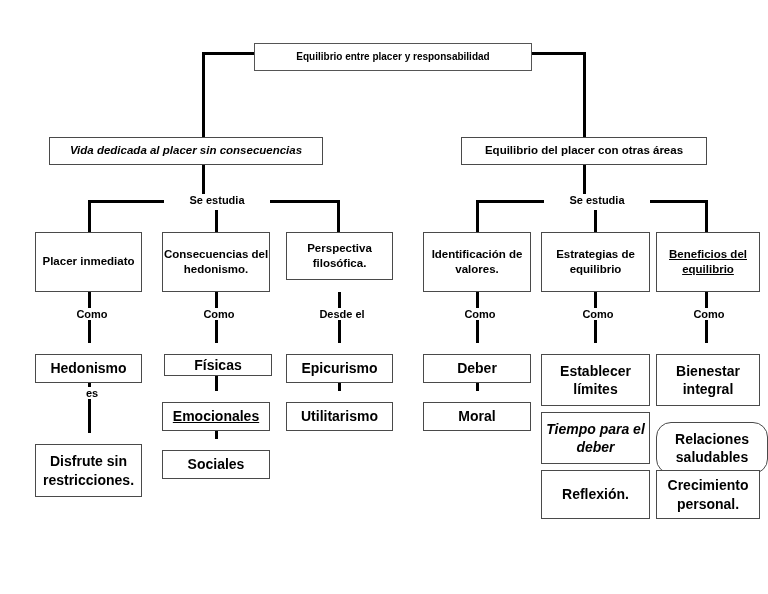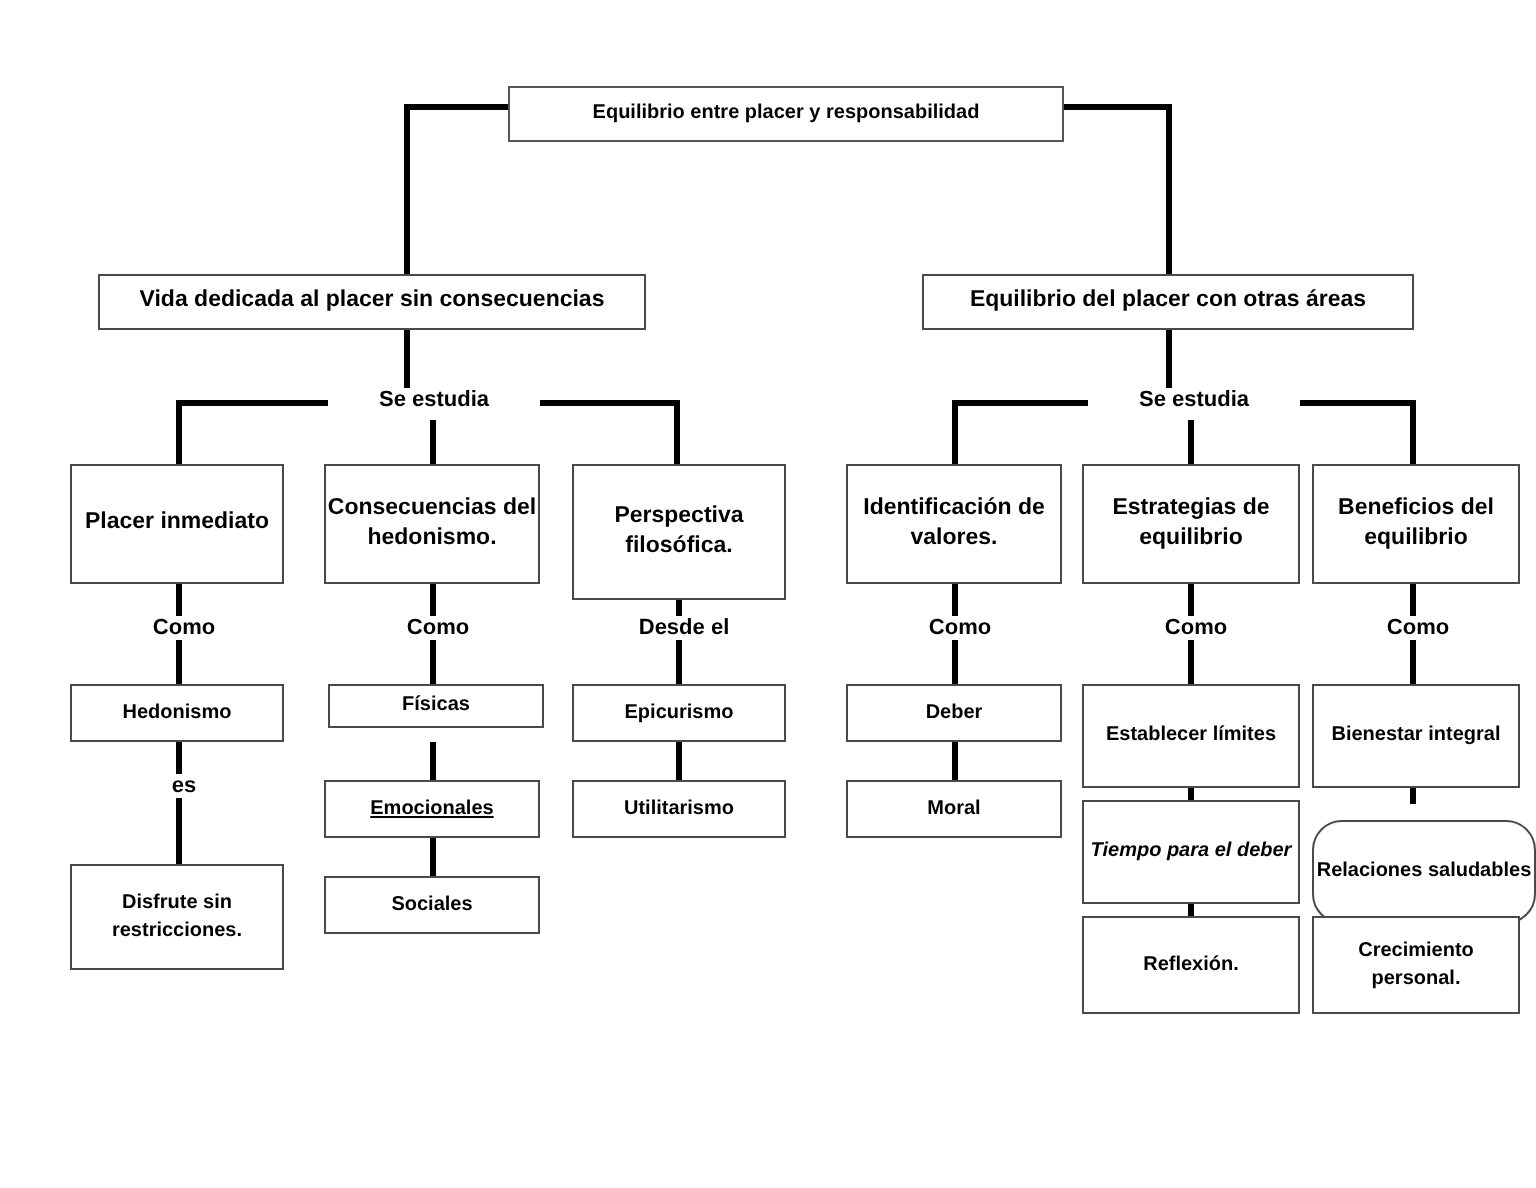--- a/index.html
+++ b/index.html
@@ -33,21 +33,22 @@
     font-size: 10px;
     border-color: #555555;
   }
   .node.lvl2 {
     font-size: 11.5px;
   }
   .node.lvl3 {
     font-size: 11.5px;
   }
   .node.leaf {
-    font-size: 10px;
+    font-size: 14px;
+    margin-top: 12px;
   }
   .conn {
     position: absolute;
     background: #000000;
     z-index: 1;
   }
   .conn.v { width: 3px; }
   .conn.h { height: 3px; }
   .edge-label {
     position: absolute;
@@ -74,21 +75,21 @@
 <div id="canvas">
 
   <div class="conn h" style="left:202px; top:52px; width:54px;"></div>
   <div class="conn v" style="left:202px; top:52px; height:90px;"></div>
 
   <div class="conn h" style="left:530px; top:52px; width:56px;"></div>
   <div class="conn v" style="left:583px; top:52px; height:90px;"></div>
 
   <div class="node root" style="left:254px; top:43px; width:278px; height:28px;">Equilibrio entre placer y responsabilidad</div>
 
-  <div class="node lvl2" style="left:49px; top:137px; width:274px; height:28px;">Vida dedicada al placer sin consecuencias</div>
+  <div class="node lvl2" style="left:49px; top:137px; width:274px; height:28px;font-style:italic;">Vida dedicada al placer sin consecuencias</div>
 
   <div class="node lvl2" style="left:461px; top:137px; width:246px; height:28px;">Equilibrio del placer con otras áreas</div>
 
   <div class="conn v" style="left:202px; top:165px; height:36px;"></div>
 
   <div class="conn h" style="left:88px; top:200px; width:85px;"></div>
   <div class="conn v" style="left:88px; top:200px; height:33px;"></div>
 
   <div class="conn h" style="left:232px; top:200px; width:107px;"></div>
   <div class="conn v" style="left:337px; top:200px; height:33px;"></div>
@@ -106,27 +107,27 @@
   <div class="conn v" style="left:705px; top:200px; height:33px;"></div>
 
   <div class="conn v" style="left:594px; top:210px; height:23px;"></div>
 
   <div class="edge-label" style="left:544px; top:194px; width:100px;">Se estudia</div>
 
   <div class="node lvl3" style="left:35px; top:232px; width:107px; height:60px;">Placer inmediato</div>
 
   <div class="node lvl3" style="left:162px; top:232px; width:108px; height:60px;">Consecuencias del hedonismo.</div>
 
-  <div class="node lvl3" style="left:286px; top:232px; width:107px; height:68px;">Perspectiva filosófica.</div>
+  <div class="node lvl3" style="left:286px; top:232px; width:107px; height:48px;">Perspectiva filosófica.</div>
 
   <div class="node lvl3" style="left:423px; top:232px; width:108px; height:60px;">Identificación de valores.</div>
 
   <div class="node lvl3" style="left:541px; top:232px; width:109px; height:60px;">Estrategias de equilibrio</div>
 
-  <div class="node lvl3" style="left:656px; top:232px; width:104px; height:60px;">Beneficios del equilibrio</div>
+  <div class="node lvl3" style="left:656px; top:232px; width:104px; height:60px;text-decoration:underline;">Beneficios del equilibrio</div>
 
   <div class="conn v" style="left:88px; top:292px; height:51px;"></div>
   <div class="edge-label" style="left:62px; top:308px; width:54px;">Como</div>
   <div class="node leaf" style="left:35px; top:342px; width:107px; height:29px;">Hedonismo</div>
 
   <div class="conn v" style="left:88px; top:371px; height:62px;"></div>
   <div class="edge-label" style="left:71px; top:387px; width:36px;">es</div>
   <div class="node leaf" style="left:35px; top:432px; width:107px; height:53px;">Disfrute sin restricciones.</div>
 
   <div class="conn v" style="left:215px; top:292px; height:51px;"></div>

